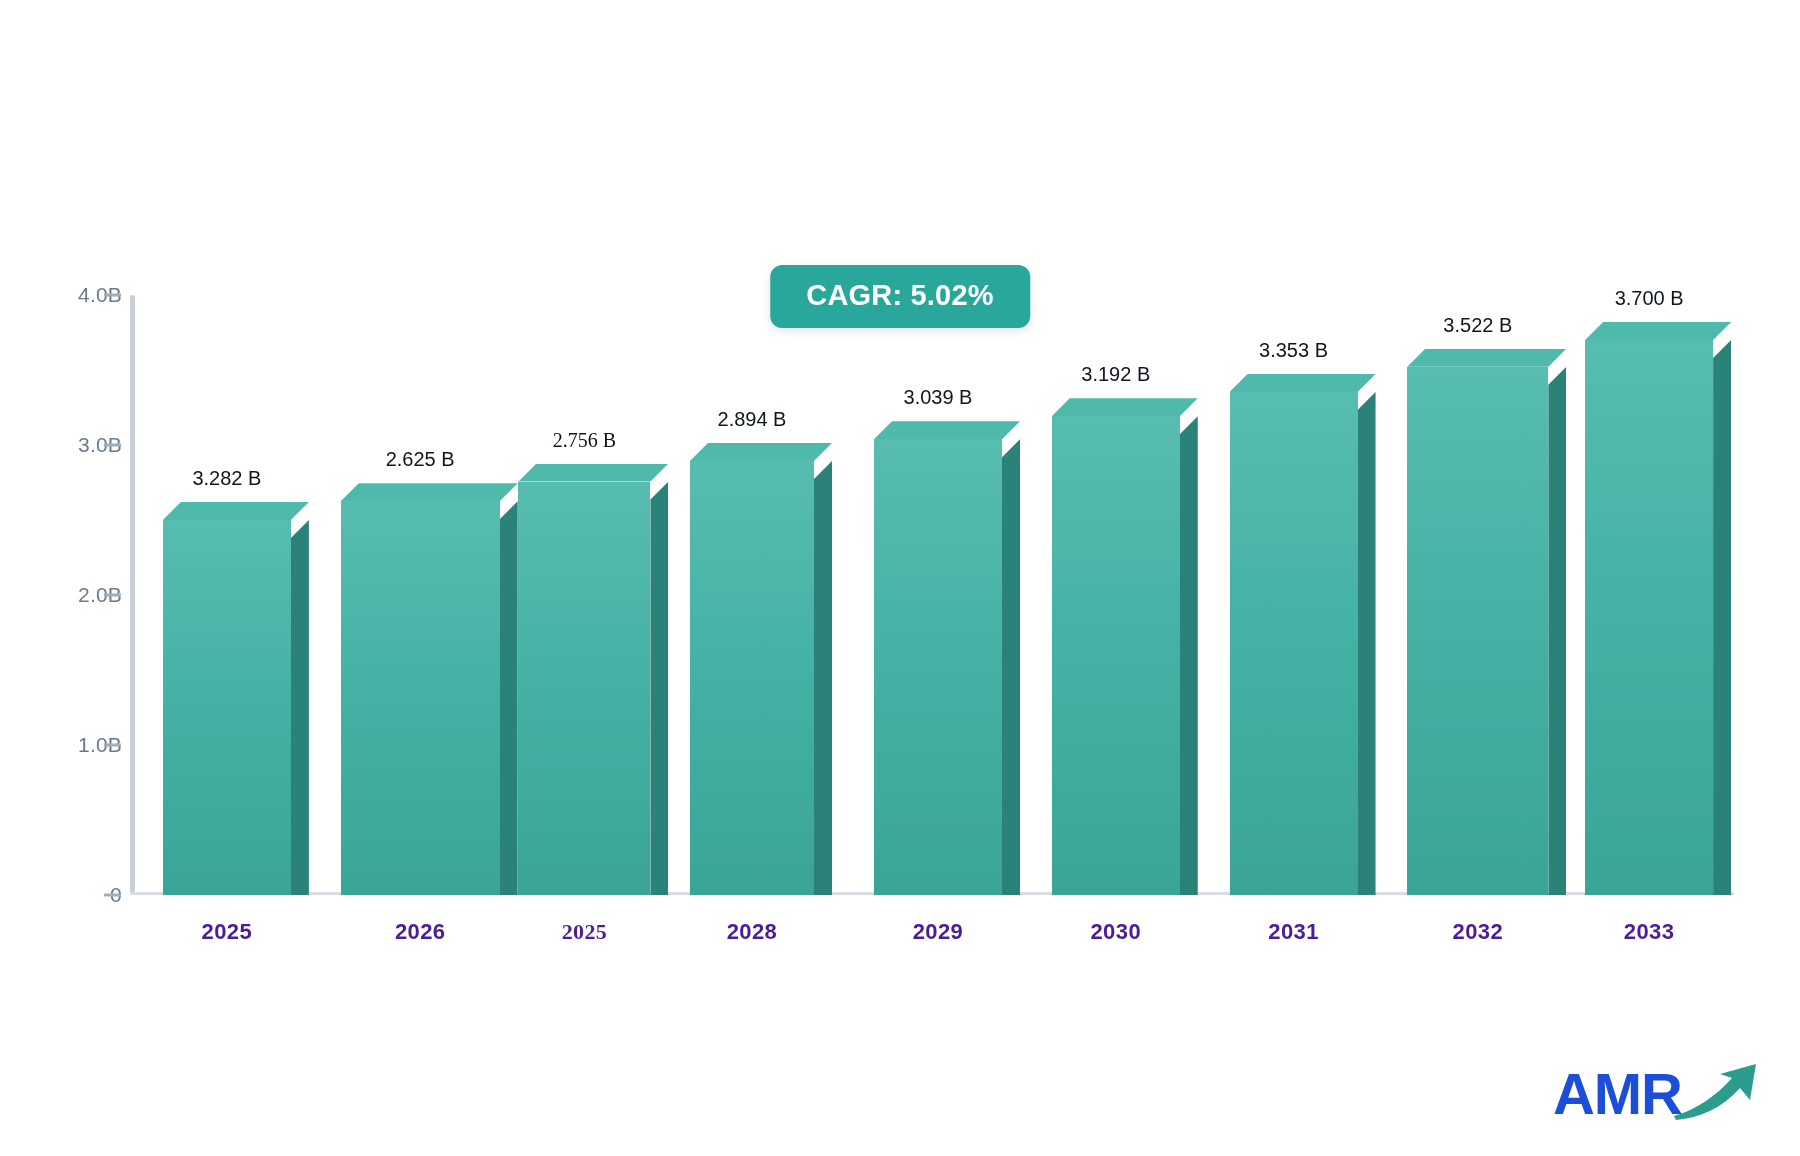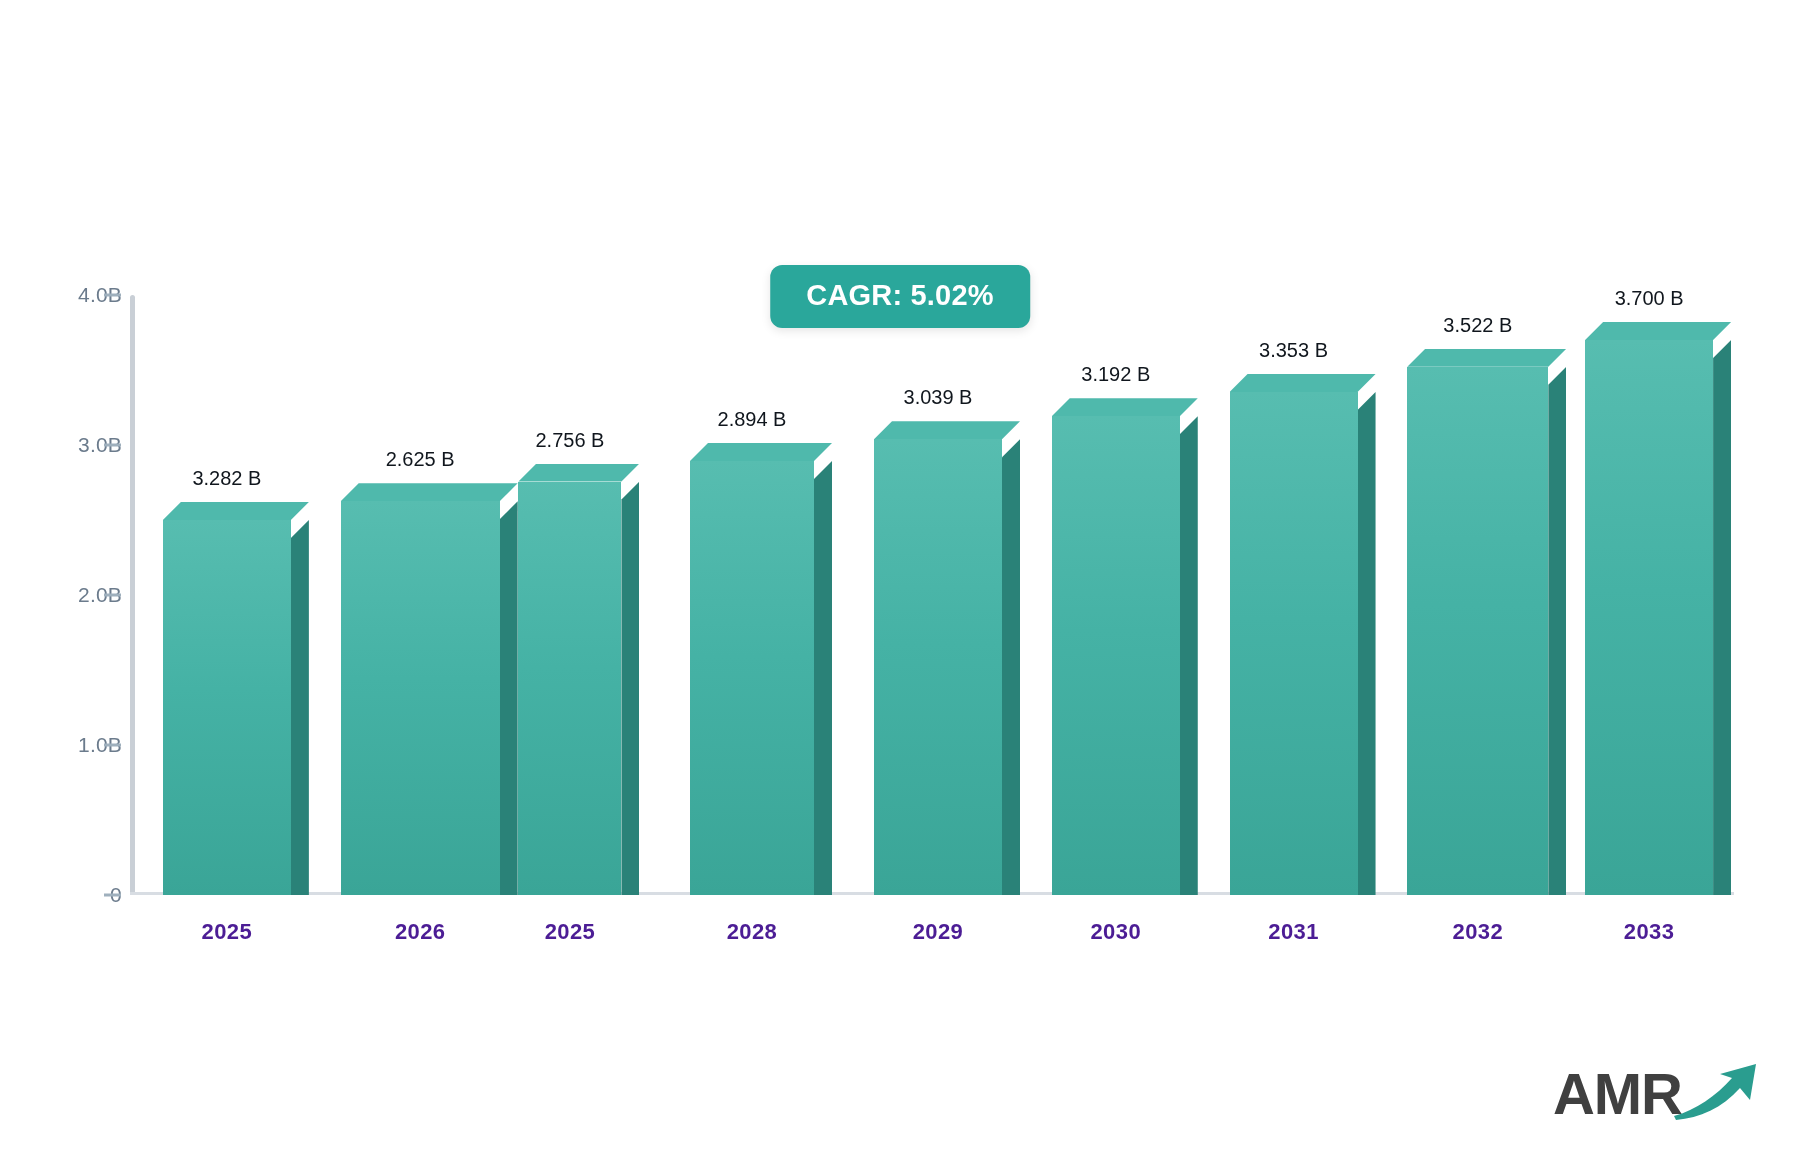--- a/index.html
+++ b/index.html
@@ -170,21 +170,21 @@
     position: absolute;
     right: 38px;
     bottom: 28px;
     display: flex;
     align-items: center;
   }
   #logo-text {
     font-size: 58px;
     font-weight: bold;
     letter-spacing: -1px;
-    color: #404040;
+    color: #1d4ed8;
     line-height: 1;
   }
   #logo-arrow {
     margin-left: -12px;
     margin-bottom: 2px;
   }
 </style>
 </head>
 <body>
 
@@ -220,21 +220,21 @@
         </div>
         <div class="bar-slot" style="left: 210.667px; width: 128px; padding-left: 31px;">
           <div class="bar-wrap" style="height: 393.75px;">
             <div class="bar-side" style="height: 393.75px;"></div>
             <div class="bar-front" style="height: 393.75px;"></div>
             <div class="bar-top"></div>
           </div>
           <div class="bar-label" style="bottom: 423.75px;">2.625 B</div>
           <div class="xtick">2026</div>
         </div>
-        <div class="bar-slot" style="left: 388.444px; width: 103px;">
+        <div class="bar-slot" style="left: 388.444px; width: 132px; font-family: Liberation Serif, serif;">
           <div class="bar-wrap" style="height: 413.4px;">
             <div class="bar-side" style="height: 413.4px;"></div>
             <div class="bar-front" style="height: 413.4px;"></div>
             <div class="bar-top"></div>
           </div>
           <div class="bar-label" style="bottom: 443.4px;">2.756 B</div>
           <div class="xtick">2025</div>
         </div>
         <div class="bar-slot" style="left: 560px; width: 124px;">
           <div class="bar-wrap" style="height: 434.1px;">

